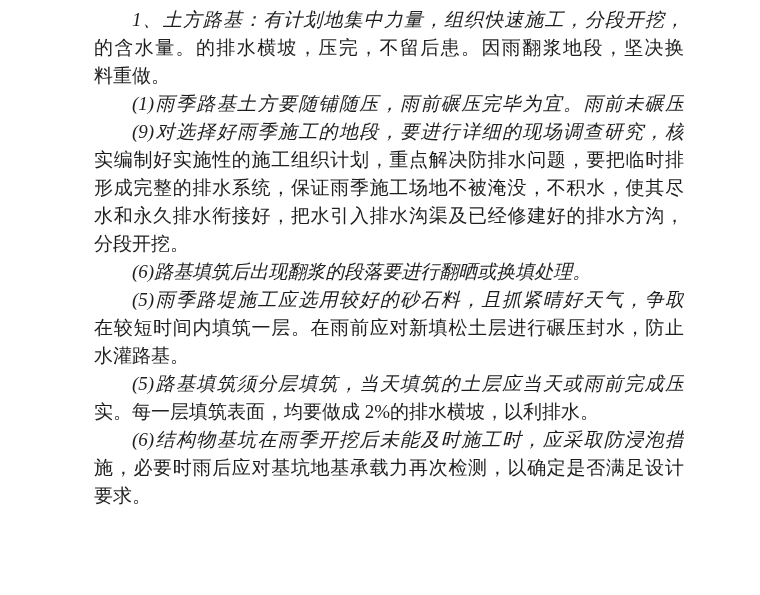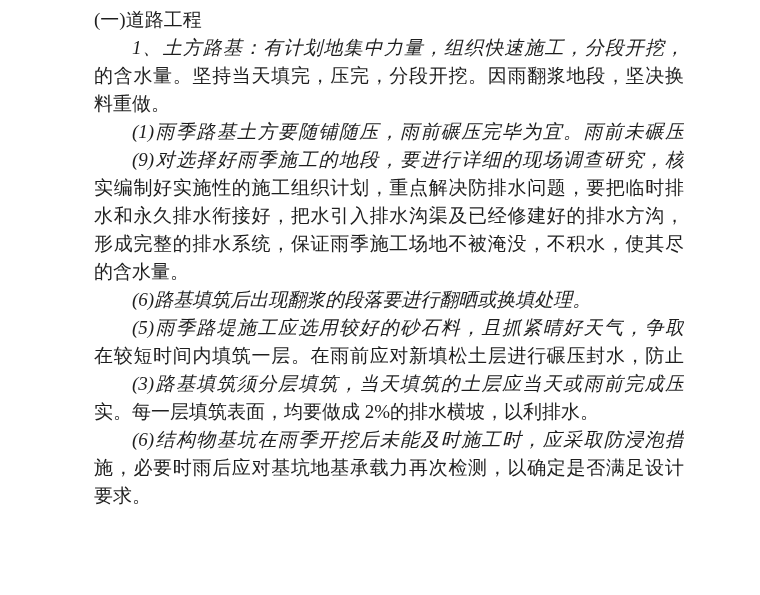--- a/index.html
+++ b/index.html
@@ -36,31 +36,31 @@
   .line.justify {
     white-space: normal;
     text-align: justify;
     text-align-last: justify;
   }
 </style>
 </head>
 <body style="background: rgb(255, 255, 255);">
 
 <div class="doc" style="color: rgb(30, 30, 30);">
-    <div class="line">(一)道路工程</div>
     <div class="line indent justify">1、土方路基：有计划地集中力量，组织快速施工，分段开挖，</div>
-    <div class="line justify">的含水量。坚持当天填完，压完，分段开挖。因雨翻浆地段，坚决换</div>
+    <div class="line justify">的含水量。的排水横坡，压完，不留后患。因雨翻浆地段，坚决换</div>
     <div class="line">料重做。</div>
     <div class="line indent justify">(1)雨季路基土方要随铺随压，雨前碾压完毕为宜。雨前未碾压</div>
     <div class="line indent justify">(9)对选择好雨季施工的地段，要进行详细的现场调查研究，核</div>
     <div class="line justify">实编制好实施性的施工组织计划，重点解决防排水问题，要把临时排</div>
+    <div class="line justify">形成完整的排水系统，保证雨季施工场地不被淹没，不积水，使其尽</div>
     <div class="line justify">水和永久排水衔接好，把水引入排水沟渠及已经修建好的排水方沟，</div>
-    <div class="line justify">形成完整的排水系统，保证雨季施工场地不被淹没，不积水，使其尽</div>
-    <div class="line">的含水量。</div>
+    <div class="line">分段开挖。</div>
     <div class="line indent">(6)路基填筑后出现翻浆的段落要进行翻晒或换填处理。</div>
     <div class="line indent justify">(5)雨季路堤施工应选用较好的砂石料，且抓紧晴好天气，争取</div>
     <div class="line justify">在较短时间内填筑一层。在雨前应对新填松土层进行碾压封水，防止</div>
-    <div class="line indent justify">(3)路基填筑须分层填筑，当天填筑的土层应当天或雨前完成压</div>
+    <div class="line">水灌路基。</div>
+    <div class="line indent justify">(5)路基填筑须分层填筑，当天填筑的土层应当天或雨前完成压</div>
     <div class="line">实。每一层填筑表面，均要做成 2%的排水横坡，以利排水。</div>
     <div class="line indent justify">(6)结构物基坑在雨季开挖后未能及时施工时，应采取防浸泡措</div>
     <div class="line justify">施，必要时雨后应对基坑地基承载力再次检测，以确定是否满足设计</div>
     <div class="line">要求。</div>
   </div>
 
 </body></html>

